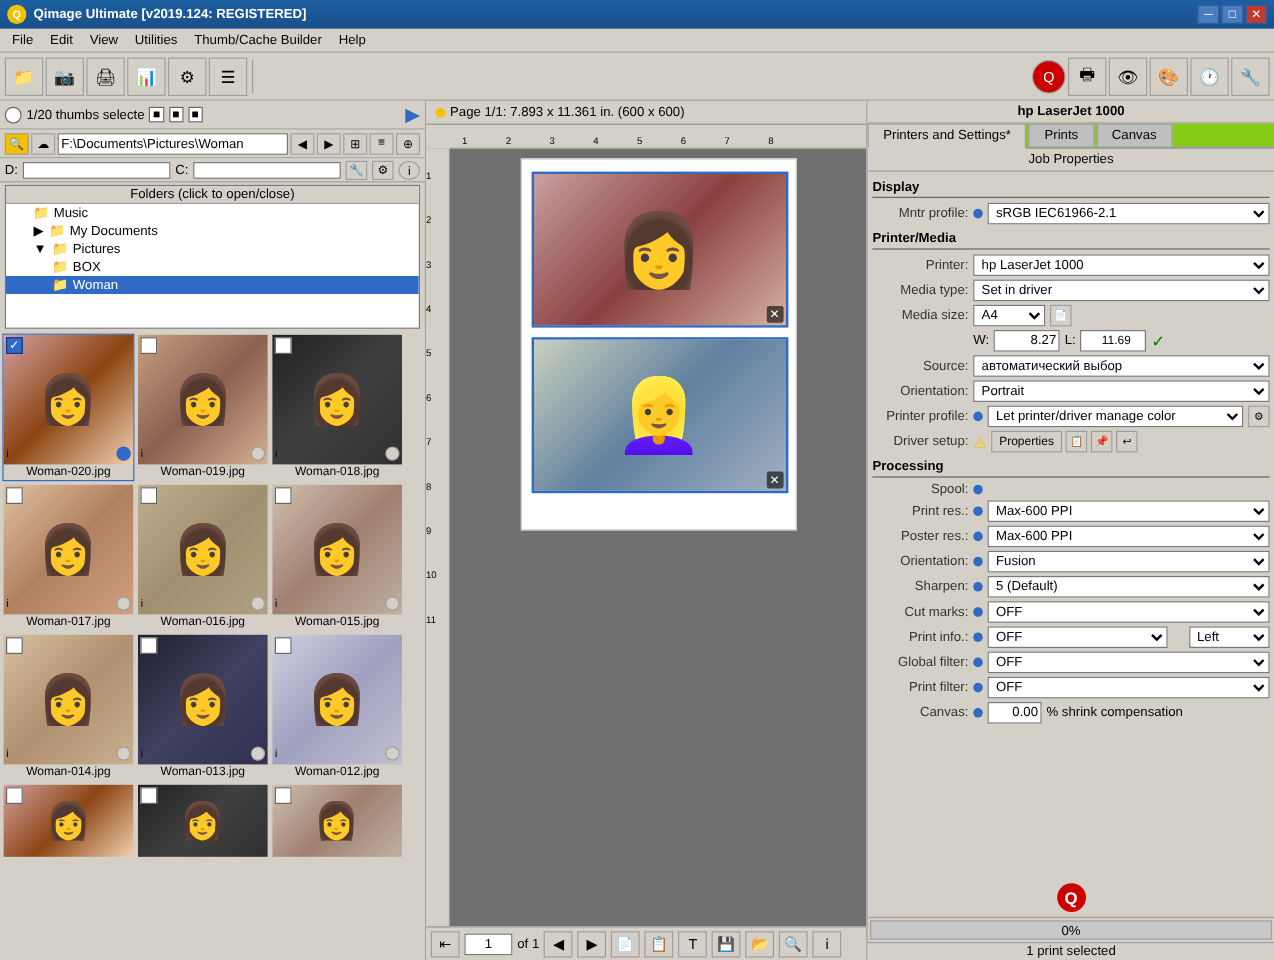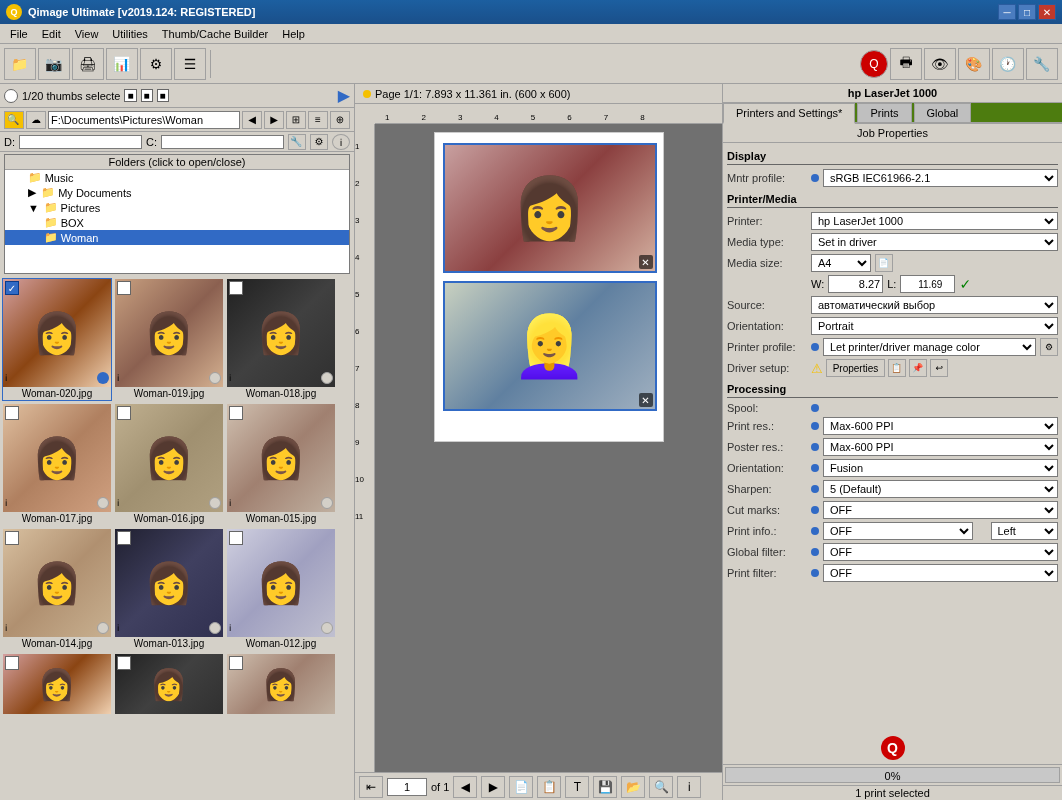--- a/index.html
+++ b/index.html
@@ -67,32 +67,32 @@
     .nav-input { width: 40px; height: 18px; border: 1px solid #7a7a7a; text-align: center; font-size: 11px; }
     .nav-btn { width: 24px; height: 22px; background: #d4d0c8; border: 1px solid #a0a0a0; display: flex; align-items: center; justify-content: center; cursor: pointer; font-size: 12px; }
 
     
     .right-panel { width: 340px; display: flex; flex-direction: column; border-left: 1px solid #a0a0a0; background: #d4d0c8; }
 
     
     .printer-header { background: #d4d0c8; padding: 3px 6px; text-align: center; font-size: 11px; font-weight: bold; border-bottom: 1px solid #a0a0a0; }
 
     
-    .tabs { display: flex; background: #4d7c0f; border-bottom: 2px solid #a0a0a0; }
+    .tabs { display: flex; background: #84cc16; border-bottom: 2px solid #a0a0a0; }
     .tab { padding: 3px 12px; cursor: pointer; font-size: 11px; border: 1px solid #a0a0a0; border-bottom: none; background: #bfbfbf; margin-right: 2px; }
     .tab.active { background: #d4d0c8; border-bottom: 2px solid #d4d0c8; margin-bottom: -2px; }
 
     
     .job-props-header { text-align: center; font-size: 11px; padding: 3px; border-bottom: 1px solid #a0a0a0; font-weight: normal; }
 
     
     .settings-area { flex: 1; overflow-y: auto; padding: 4px; }
     .section-header { font-weight: bold; font-size: 11px; padding: 3px 0 2px 0; border-bottom: 1px solid #666; margin-bottom: 4px; }
     .setting-row { display: flex; align-items: center; margin-bottom: 3px; gap: 4px; }
-    .setting-label { text-align: left; font-size: 11px; color: #333; flex-shrink: 0; }
+    .setting-label { text-align: right; font-size: 11px; color: #333; flex-shrink: 0; }
     .setting-dot { width: 8px; height: 8px; border-radius: 50%; background: #316ac5; flex-shrink: 0; }
     .setting-select { flex: 1; height: 18px; border: 1px solid #7a7a7a; background: white; font-size: 11px; padding: 0 2px; }
 
     
     .progress-area { border-top: 1px solid #a0a0a0; padding: 2px; }
     .progress-bar { background: #c8c8c8; border: 1px solid #a0a0a0; height: 16px; position: relative; }
     .progress-fill { background: #316ac5; height: 100%; width: 0%; }
     .progress-text { position: absolute; top: 0; left: 0; right: 0; text-align: center; font-size: 11px; line-height: 16px; }
     .status-bar { background: #d4d0c8; text-align: center; font-size: 11px; padding: 1px; border-top: 1px solid #a0a0a0; }
 
@@ -409,21 +409,21 @@
 
   <div class="right-panel">
 
     <div class="printer-header">
       <span>hp LaserJet 1000</span>
     </div>
 
     <div class="tabs">
       <div class="tab active">Printers and Settings*</div>
       <div class="tab">Prints</div>
-      <div class="tab">Global</div>
+      <div class="tab">Canvas</div>
     </div>
 
     <div class="job-props-header">Job Properties</div>
 
     <div class="settings-area">
 
       <div class="section-header">Display</div>
       <div class="setting-row">
         <span class="setting-label" style="width:80px;">Mntr profile:</span>
         <div class="setting-dot"></div>
@@ -566,20 +566,26 @@
       </div>
 
       <div class="setting-row">
         <span class="setting-label" style="width:80px;">Print filter:</span>
         <div class="setting-dot"></div>
         <select class="setting-select">
           <option>OFF</option>
         </select>
       </div>
 
+      <div class="setting-row">
+        <span class="setting-label" style="width:80px;">Canvas:</span>
+        <div class="setting-dot"></div>
+        <input type="text" style="width: 45px; height: 18px; border: 1px solid rgb(122, 122, 122); background: white; font-size: 11px; padding: 0px 2px; text-align: right;" value="0.00">
+        <span style="font-size:11px;">% shrink compensation</span>
+      </div>
 
     </div>
 
     <div style="margin-top:auto;">
       <div style="display:flex;justify-content:center;padding:4px;">
         <div style="width:24px;height:24px;background:#c00;border-radius:50%;display:flex;align-items:center;justify-content:center;color:white;font-size:14px;font-weight:bold;">Q</div>
       </div>
       <div class="progress-area">
         <div class="progress-bar">
           <div class="progress-fill"></div>

